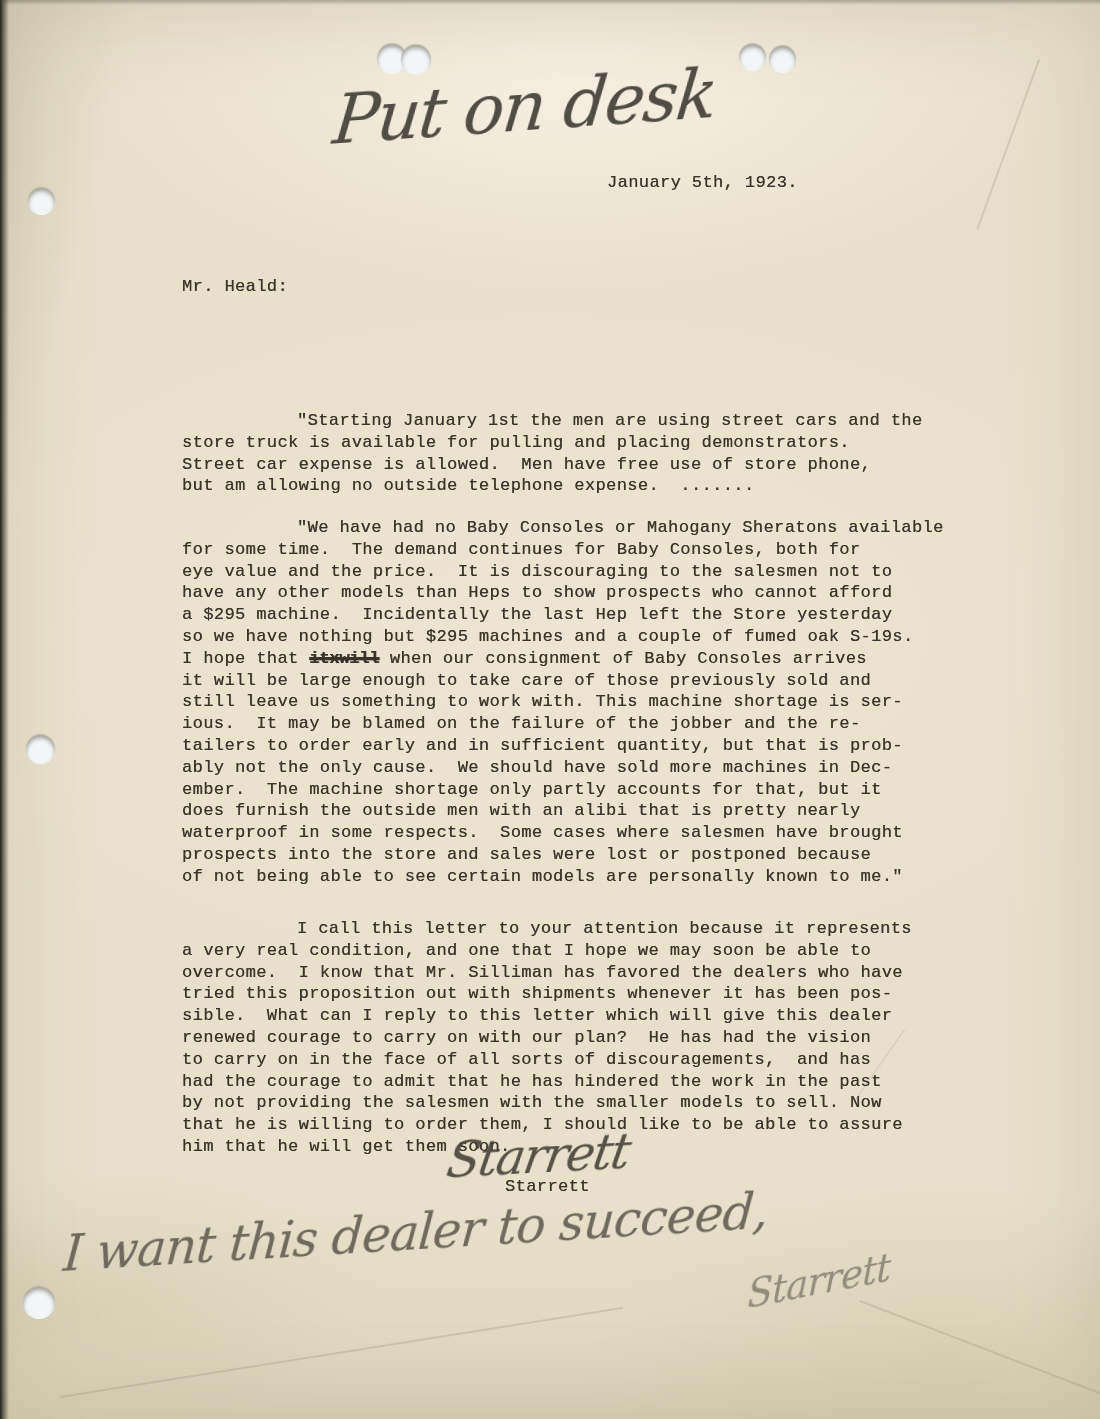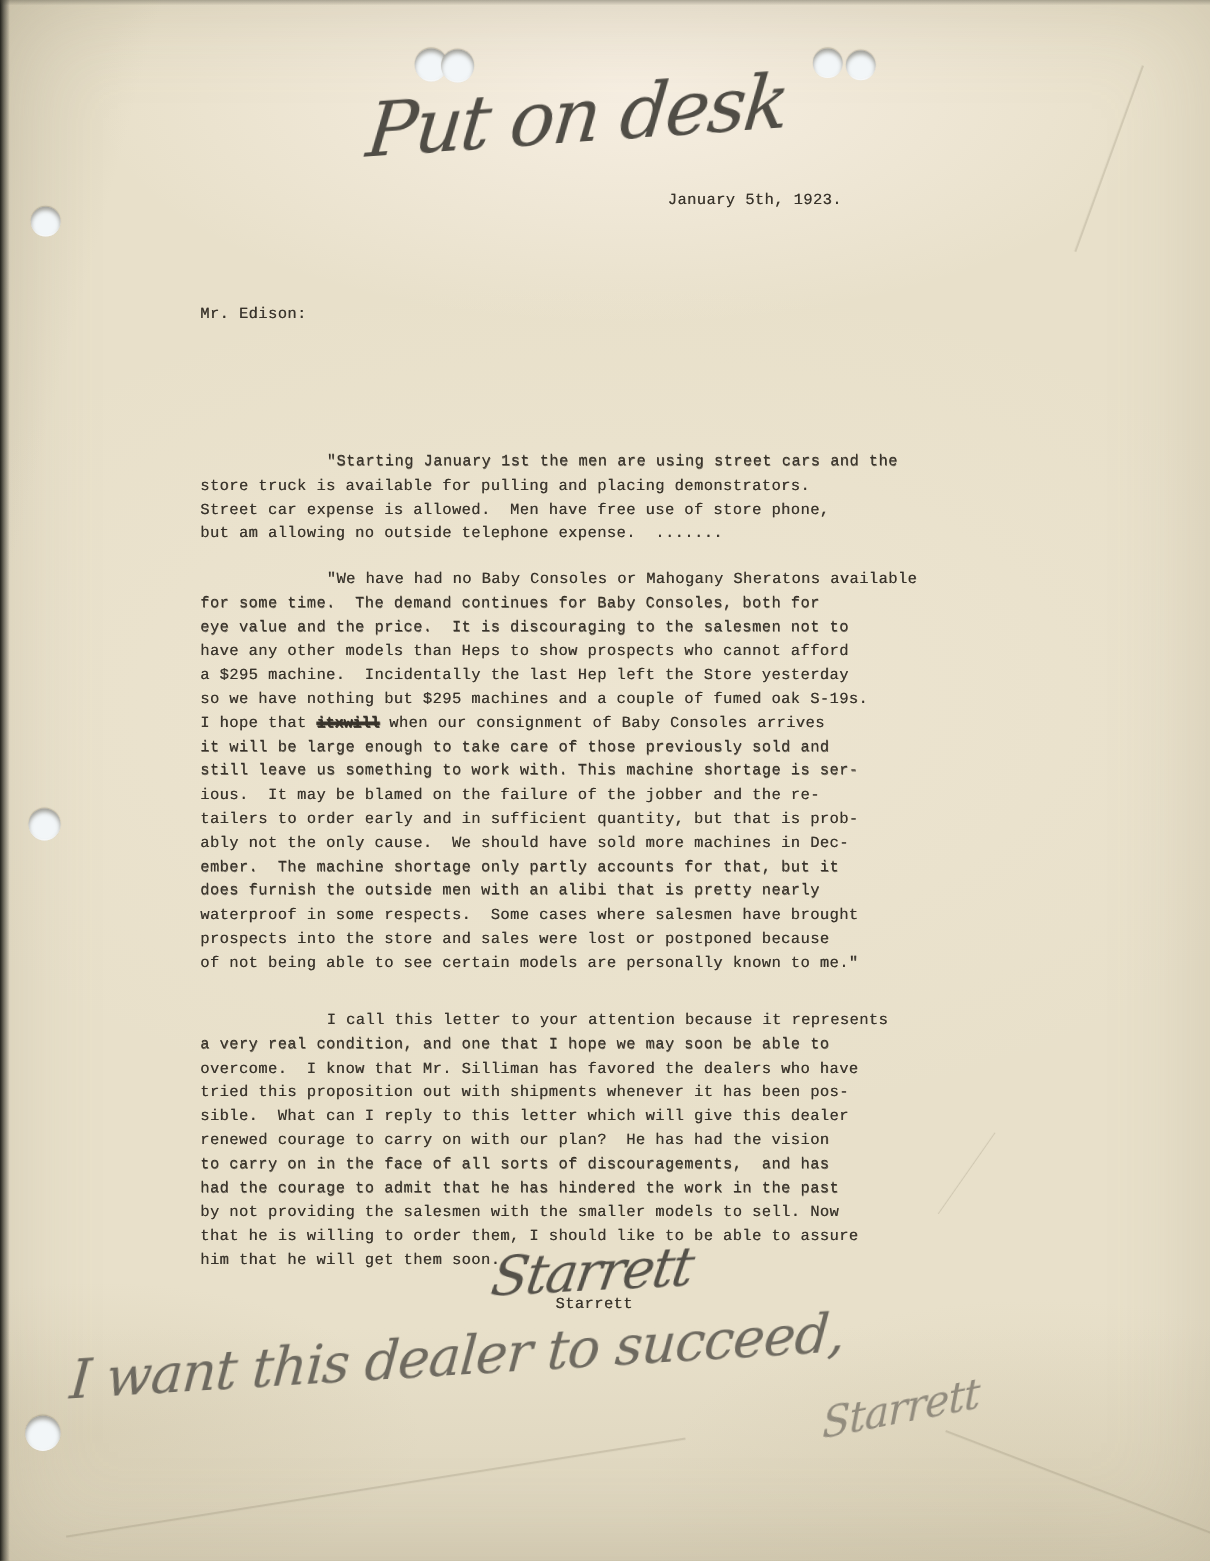--- a/index.html
+++ b/index.html
@@ -22,21 +22,21 @@
     background:linear-gradient(to right,#22221c 0%,rgba(34,34,28,0.55) 40%,rgba(34,34,28,0) 100%);}
   .edge-top{position:absolute;left:0;top:0;width:100%;height:5px;
     background:linear-gradient(to bottom,rgba(70,68,56,0.35),rgba(70,68,56,0));}
   .hole{position:absolute;border-radius:50%;background:#f2f6f8;
     box-shadow: inset 0 3px 4px rgba(92,88,72,0.55), inset 0 -1px 1px rgba(255,255,255,0.75), 0 -1px 1px rgba(120,112,92,0.35);}
   .crease{position:absolute;background:rgba(128,118,94,0.22);filter:blur(0.7px);transform-origin:left top;}
 
   .typed{
     position:absolute;
     color:#38332b;
-    font-size:14px;
+    font-size:17px;
     letter-spacing:0.4px;
     line-height:21.8px;
     white-space:pre-wrap;
     text-shadow:0.3px 0.3px 0.5px rgba(48,42,34,0.65);
     font-family:Liberation Mono, monospace;
   }
   .para{margin:0;width:805px;left:182px;text-indent:115px;}
   .salutation{left:182px;top:276px;}
   .date{left:607px;top:172px;}
   .p1{top:321px;}
@@ -108,21 +108,21 @@
   <div class="hole" style="left:23px;top:1287px;width:32px;height:32px;"></div>
 
   <div class="crease" style="left:1040px;top:60px;width:180px;height:1.5px;transform:rotate(110deg);"></div>
   <div class="crease" style="left:60px;top:1396px;width:570px;height:1.5px;transform:rotate(-9deg);"></div>
   <div class="crease" style="left:860px;top:1300px;width:280px;height:1.5px;transform:rotate(21deg);"></div>
   <div class="crease" style="left:905px;top:1030px;width:90px;height:1.2px;transform:rotate(125deg);"></div>
 
   <div class="hw hw-top">Put on desk</div>
 
   <div class="typed date">January 5th, 1923.</div>
-  <div class="typed salutation">Mr. Edison:</div>
+  <div class="typed salutation">Mr. Heald:</div>
 
   <p class="typed para p2">"Starting January 1st the men are using street cars and the
 store truck is available for pulling and placing demonstrators.
 Street car expense is allowed.  Men have free use of store phone,
 but am allowing no outside telephone expense.  .......</p>
   <p class="typed para p3"><span>"We have had no Baby Consoles or Mahogany Sheratons available
 for some time.  The demand continues for Baby Consoles, both for
 eye value and the price.  It is discouraging to the salesmen not to
 have any other models than Heps to show prospects who cannot afford
 a $295 machine.  Incidentally the last Hep left the Store yesterday

